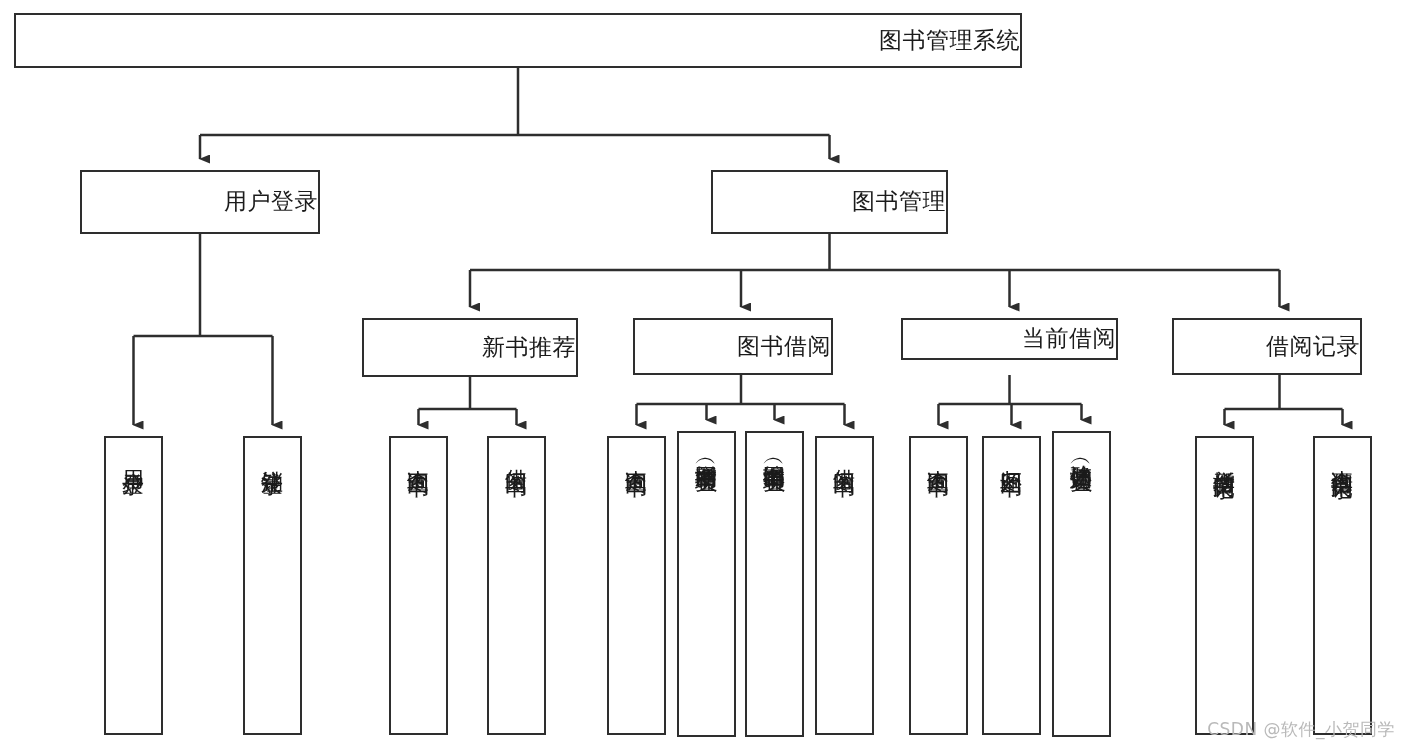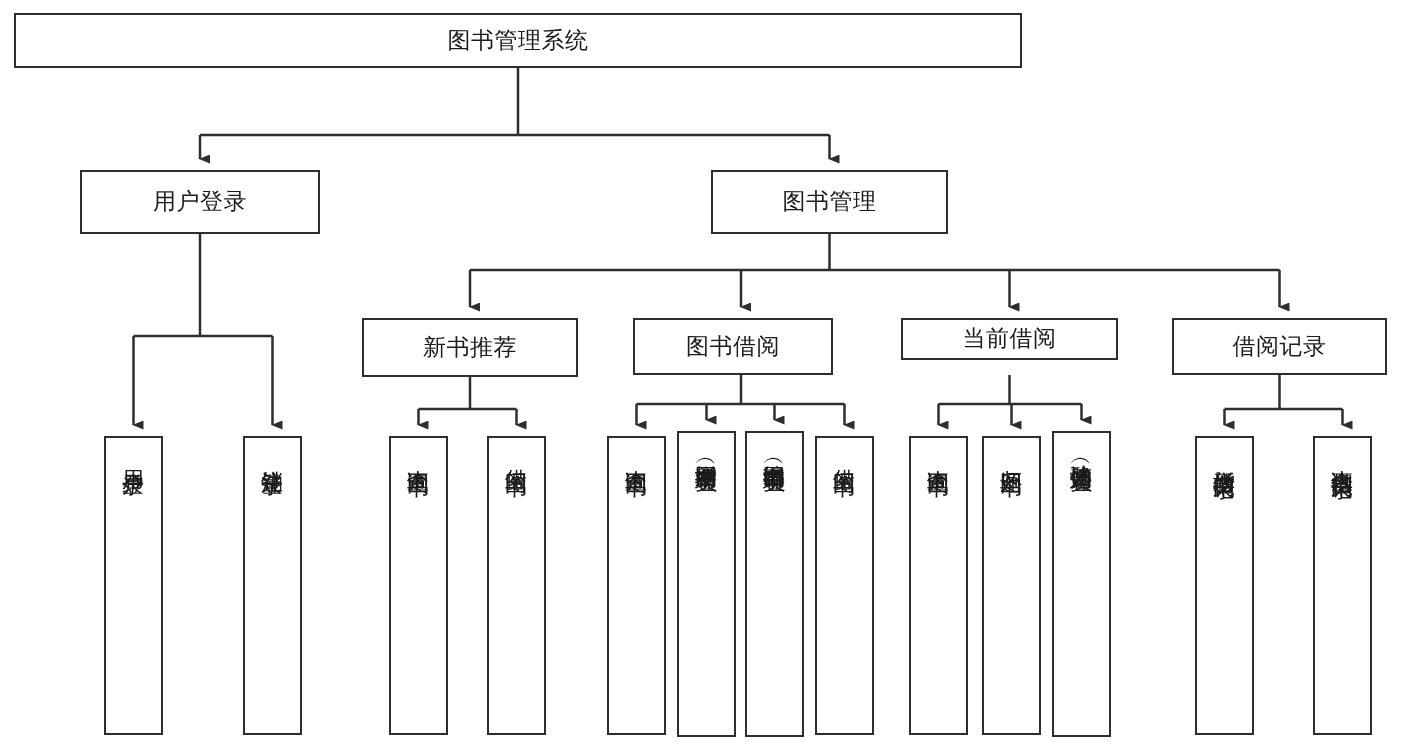--- a/index.html
+++ b/index.html
@@ -26,21 +26,21 @@
     height: 747px;
     pointer-events: none;
   }
   .node {
     position: absolute;
     box-sizing: border-box;
     border: 2.5px solid #2e2e2e;
     background: #ffffff;
     display: flex;
     align-items: center;
-    justify-content: center;
+    justify-content: flex-end;
     color: #1b1b1b;
   }
   .node .label {
     display: block;
     text-align: center;
     line-height: 1.18;
     letter-spacing: 0.5px;
   }
   
   .node.horiz .label {
@@ -134,21 +134,21 @@
       </div>
       <div class="node horiz" style="left: 362px; top: 318px; width: 216px; height: 59px;">
         <span class="label">新书推荐</span>
       </div>
       <div class="node horiz" style="left: 633px; top: 318px; width: 200px; height: 57px;">
         <span class="label">图书借阅</span>
       </div>
       <div class="node horiz" style="left: 901px; top: 318px; width: 217px; height: 42px;">
         <span class="label">当前借阅</span>
       </div>
-      <div class="node horiz" style="left: 1172px; top: 318px; width: 215px; height: 57px;">
+      <div class="node horiz" style="left: 1172px; top: 318px; width: 190px; height: 57px;">
         <span class="label">借阅记录</span>
       </div>
       <div class="node vert" style="left: 104px; top: 436px; width: 59px; height: 299px;">
         <span class="label">用户登录</span>
       </div>
       <div class="node vert" style="left: 243px; top: 436px; width: 59px; height: 299px;">
         <span class="label">注销登录</span>
       </div>
       <div class="node vert" style="left: 389px; top: 436px; width: 59px; height: 299px;">
         <span class="label">查询图书</span>
@@ -178,13 +178,14 @@
         <span class="label">确认归还（管理员）</span>
       </div>
       <div class="node vert" style="left: 1195px; top: 436px; width: 59px; height: 299px;">
         <span class="label">新增借阅记录</span>
       </div>
       <div class="node vert" style="left: 1313px; top: 436px; width: 59px; height: 299px;">
         <span class="label">查询借阅记录</span>
       </div>
     </div>
 
+  <div id="watermark">CSDN @软件_小贺同学</div>
 </div>
 
 </body></html>

